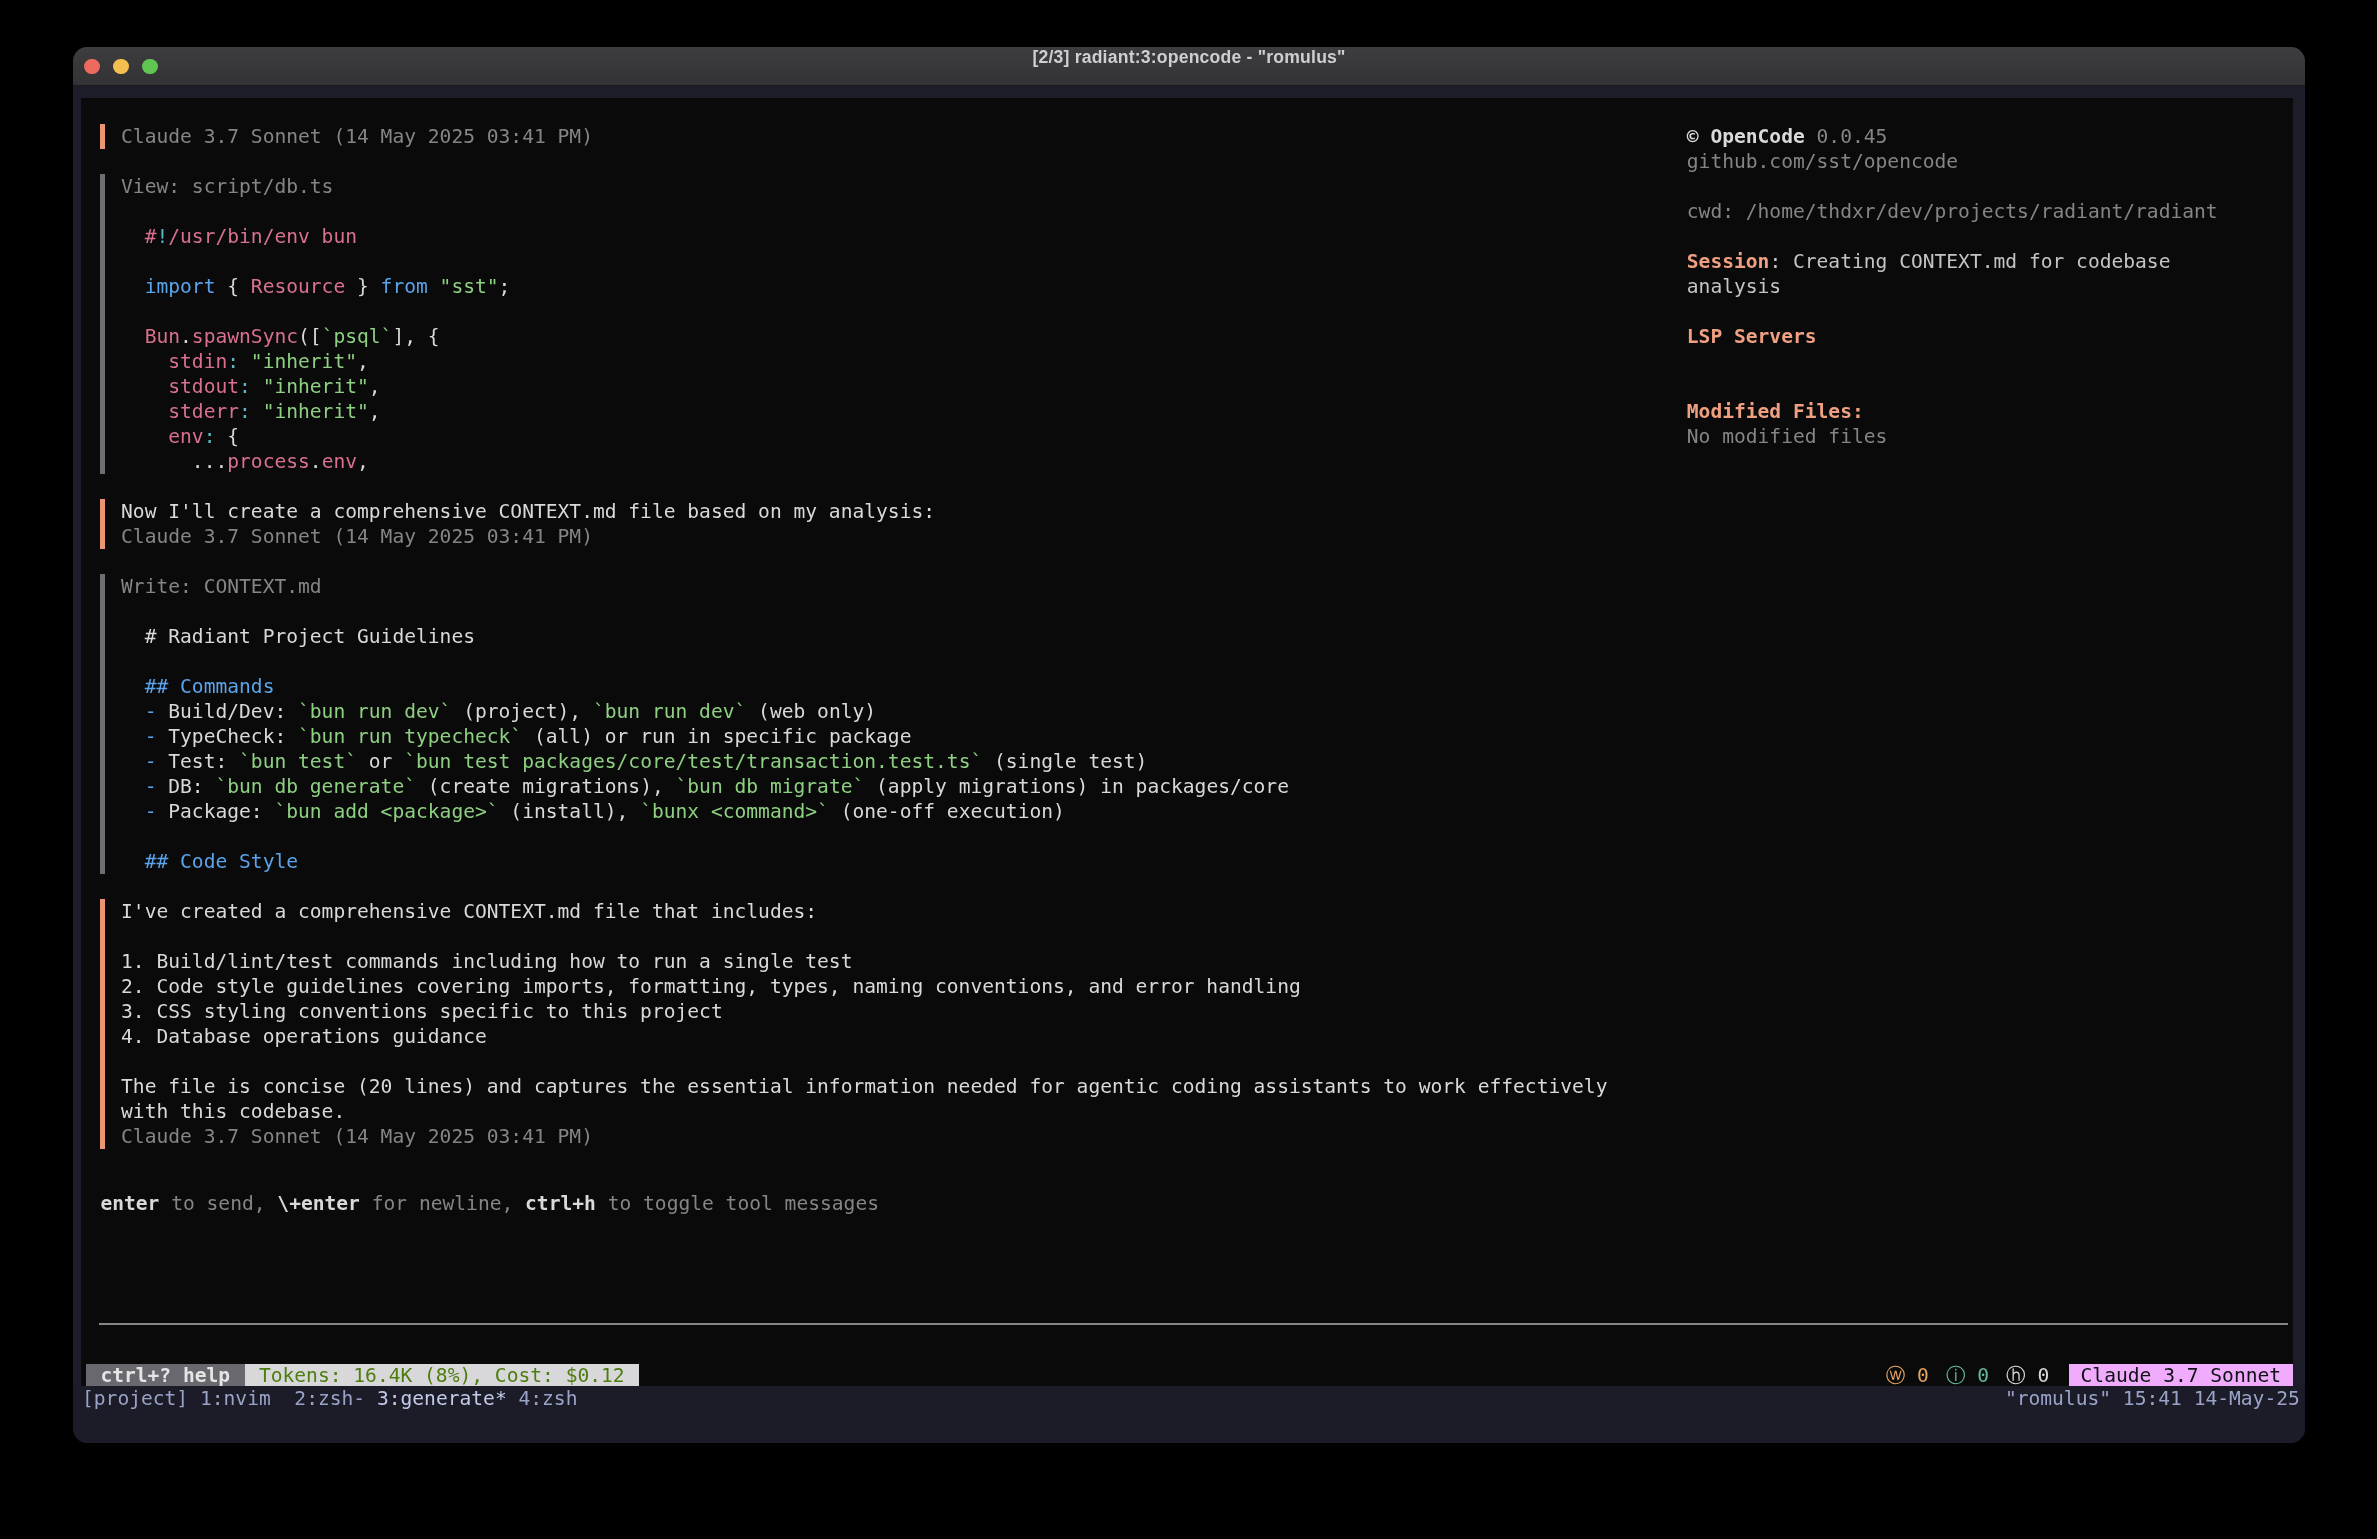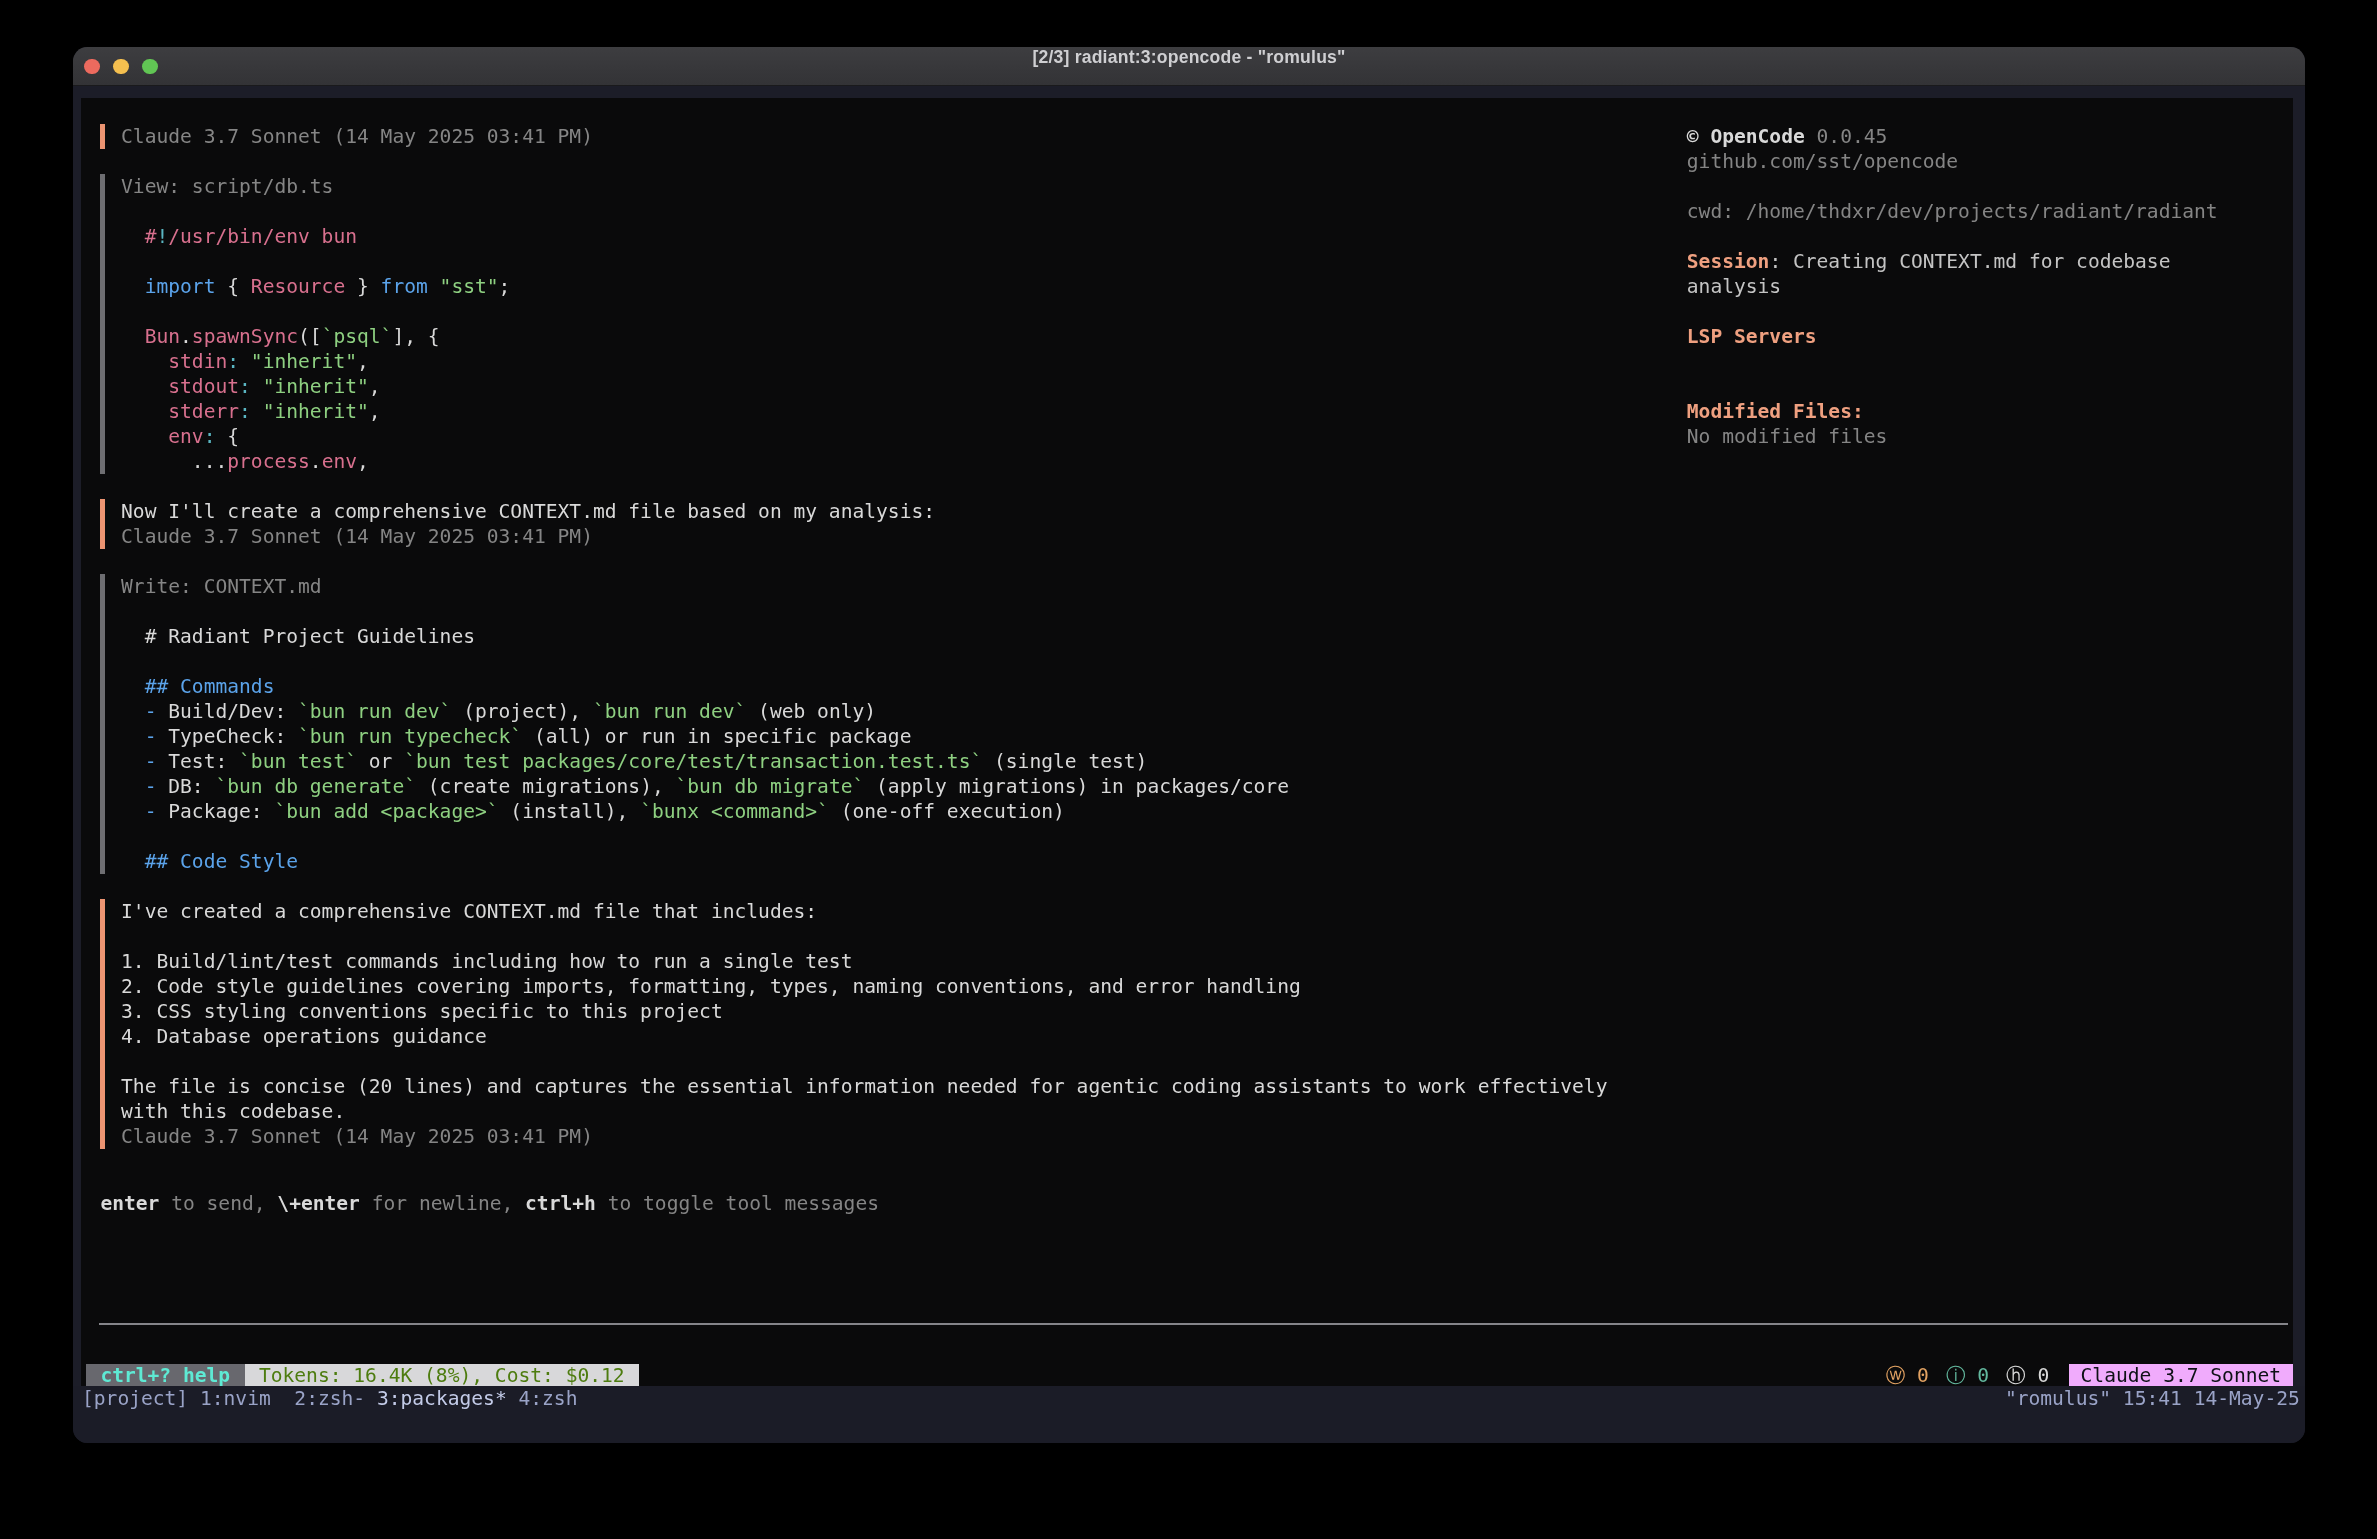--- a/index.html
+++ b/index.html
@@ -90,28 +90,28 @@
 
       <div class="hint" id="hint"><div class="line"><span class="seg b" style="color: rgb(217, 217, 217);">enter</span><span class="seg" style="color: rgb(133, 133, 133);"> to send, </span><span class="seg b" style="color: rgb(217, 217, 217);">\+enter</span><span class="seg" style="color: rgb(133, 133, 133);"> for newline, </span><span class="seg b" style="color: rgb(217, 217, 217);">ctrl+h</span><span class="seg" style="color: rgb(133, 133, 133);"> to toggle tool messages</span></div></div>
 
       <div class="divider"></div>
 
       <div class="prompt-line">
         <span id="prompt-symbol" style="color: rgb(239, 160, 128);">&gt;</span>
       </div>
 
       <div class="statusrow">
-        <div class="chip chip-help" id="chip-help" style="background: rgb(104, 104, 110); color: #5eead4;">ctrl+? help</div>
+        <div class="chip chip-help" id="chip-help" style="background: rgb(104, 104, 110); color: #e5e5e5;">ctrl+? help</div>
         <div class="chip chip-tokens" id="chip-tokens" style="background: rgb(216, 216, 218); color: #4d7c0f;">Tokens: 16.4K (8%), Cost: $0.12</div>
         <div class="status-spacer"></div>
         <div class="diags" id="diagnostics"><span class="diag" style="color: rgb(226, 162, 98);">ⓦ 0</span><span class="diag" style="color: rgb(99, 185, 159);">ⓘ 0</span><span class="diag" style="color: rgb(217, 217, 217);">ⓗ 0</span></div>
         <div class="chip chip-model" id="chip-model" style="background: #f0abfc; color: rgb(14, 17, 22);">Claude 3.7 Sonnet</div>
       </div>
     </div>
 
     <div class="bottombar">
-      <span class="tmux-left" id="tmux-left"><span style="color: rgb(154, 163, 199);">[project] 1:nvim  2:zsh- </span><span style="color: rgb(195, 203, 232);">3:packages*</span><span style="color: rgb(154, 163, 199);"> 4:zsh</span></span>
+      <span class="tmux-left" id="tmux-left"><span style="color: rgb(154, 163, 199);">[project] 1:nvim  2:zsh- </span><span style="color: rgb(195, 203, 232);">3:generate*</span><span style="color: rgb(154, 163, 199);"> 4:zsh</span></span>
       <span class="tmux-right">"romulus" 15:41 14-May-25</span>
     </div>
 
   </div>
 </div>
 
 
 </body></html>

